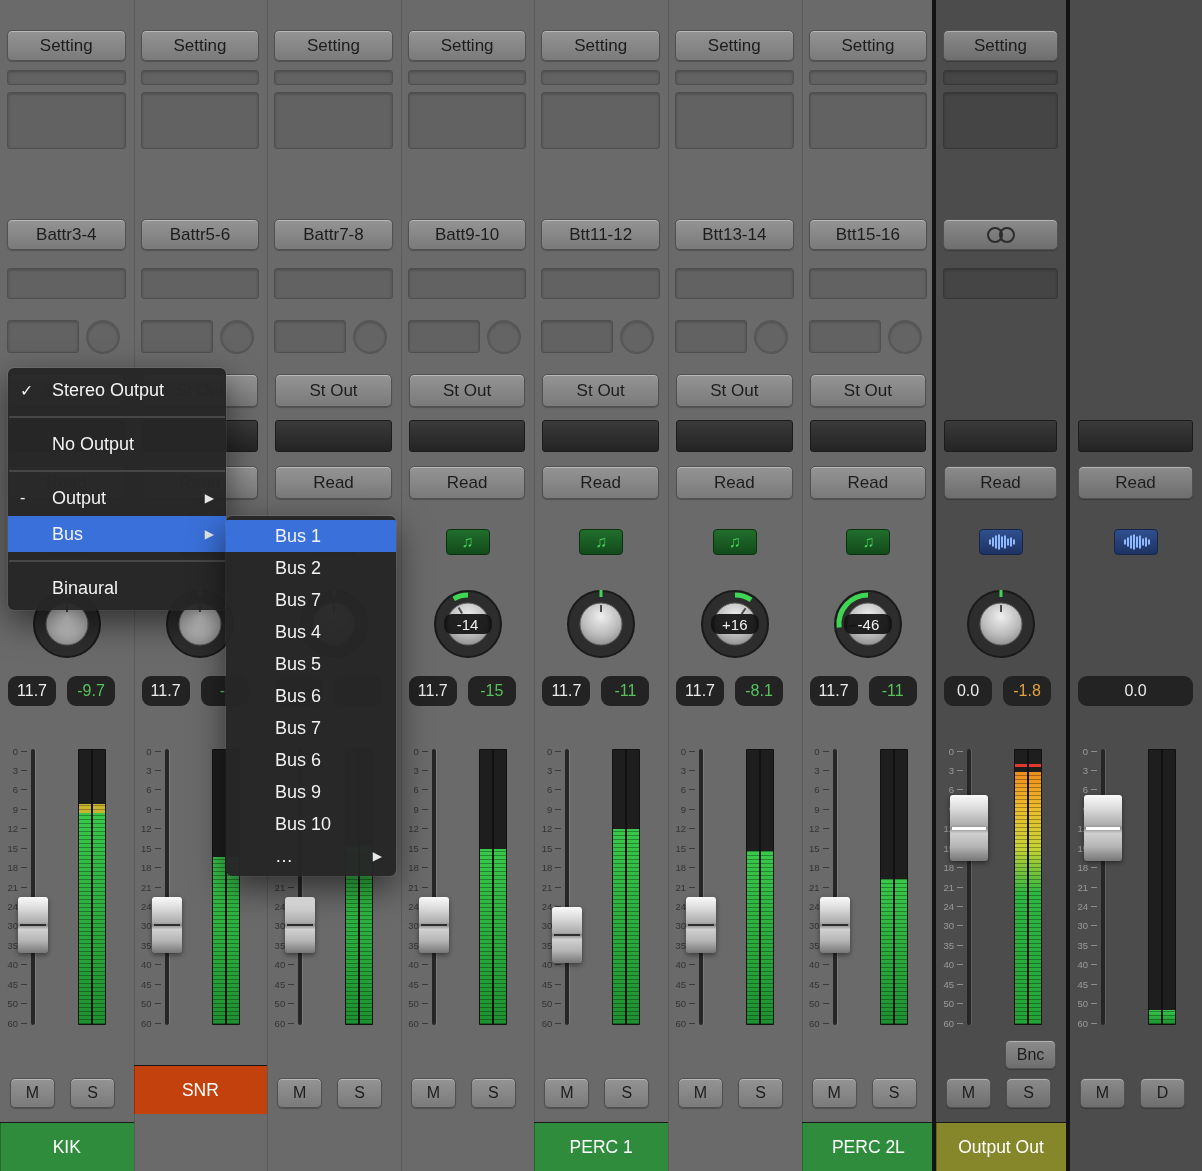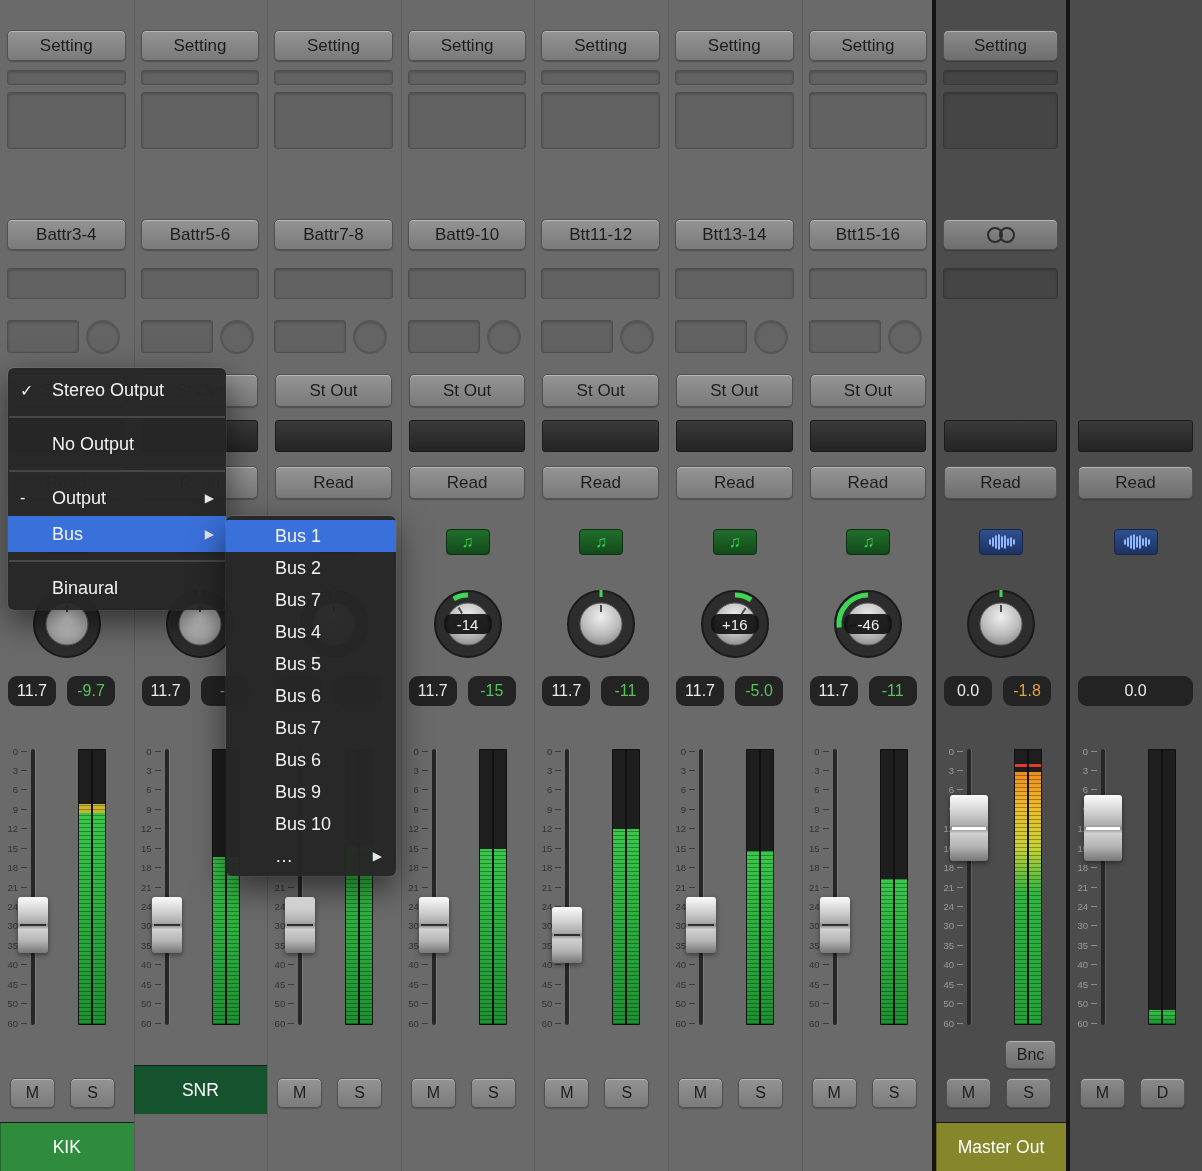--- a/index.html
+++ b/index.html
@@ -270,21 +270,21 @@
           <div class="mbar">
             <div class="mfill" style="height: 61%;"></div>
           </div>
           <div class="mbar">
             <div class="mfill" style="height: 61%;"></div>
           </div>
         </div>
       </div>
       <div class="abs btn" style="left: 10px; top: 1078px; width: 45px; height: 30px; font-size: 16px;">M</div>
       <div class="abs btn" style="left: 70px; top: 1078px; width: 45px; height: 30px; font-size: 16px;">S</div>
-      <div class="abs namebar" style="left: 0px; top: 1065px; width: 133.6px; height: 49px; background: #14532d;">SNR</div>
+      <div class="abs namebar" style="left: 0px; top: 1065px; width: 133.6px; height: 49px; background: #c2410c;">SNR</div>
     </div>
     <div class="abs strip" style="left: 267.2px; top: 0px; width: 133.6px; height: 1171px; box-shadow: rgba(0, 0, 0, 0.14) 1px 0px 0px inset;">
       <div class="abs btn" style="left: 7px; top: 30px; width: 118.6px; height: 31px;">Setting</div>
       <div class="abs slot" style="left: 7px; top: 70px; width: 118.6px; height: 15px;"></div>
       <div class="abs slot" style="left: 7px; top: 92px; width: 118.6px; height: 57px;"></div>
       <div class="abs btn" style="left: 7px; top: 219px; width: 118.6px; height: 31px;">Battr7-8</div>
       <div class="abs slot" style="left: 7px; top: 268px; width: 118.6px; height: 31px;"></div>
       <div class="abs slot" style="left: 7px; top: 320px; width: 72px; height: 33px;"></div>
       <div class="abs sknob" style="left: 86px; top: 320px; width: 34px; height: 34px;"></div>
       <div class="abs btn" style="left: 8px; top: 374px; width: 116.6px; height: 33px;">St Out</div>
@@ -580,20 +580,21 @@
           <div class="mbar">
             <div class="mfill" style="height: 71%;"></div>
           </div>
           <div class="mbar">
             <div class="mfill" style="height: 71%;"></div>
           </div>
         </div>
       </div>
       <div class="abs btn" style="left: 10px; top: 1078px; width: 45px; height: 30px; font-size: 16px;">M</div>
       <div class="abs btn" style="left: 70px; top: 1078px; width: 45px; height: 30px; font-size: 16px;">S</div>
+      <div class="abs namebar" style="left: 0px; top: 1122px; width: 133.6px; height: 49px; background: rgb(46, 140, 60);">PERC 1</div>
     </div>
     <div class="abs strip" style="left: 668px; top: 0px; width: 133.6px; height: 1171px; box-shadow: rgba(0, 0, 0, 0.14) 1px 0px 0px inset;">
       <div class="abs btn" style="left: 7px; top: 30px; width: 118.6px; height: 31px;">Setting</div>
       <div class="abs slot" style="left: 7px; top: 70px; width: 118.6px; height: 15px;"></div>
       <div class="abs slot" style="left: 7px; top: 92px; width: 118.6px; height: 57px;"></div>
       <div class="abs btn" style="left: 7px; top: 219px; width: 118.6px; height: 31px;">Btt13-14</div>
       <div class="abs slot" style="left: 7px; top: 268px; width: 118.6px; height: 31px;"></div>
       <div class="abs slot" style="left: 7px; top: 320px; width: 72px; height: 33px;"></div>
       <div class="abs sknob" style="left: 86px; top: 320px; width: 34px; height: 34px;"></div>
       <div class="abs btn" style="left: 8px; top: 374px; width: 116.6px; height: 33px;">St Out</div>
@@ -604,21 +605,21 @@
       </div>
       <div class="abs" style="left: 28.8px; top: 586px; width: 76px; height: 76px;"><svg width="76" height="76" viewBox="0 0 76 76">
     <circle cx="38" cy="38" r="33" fill="#2d2d2d" stroke="#1a1a1a" stroke-width="2"></circle>
           <path d="M38 9 A29 29 0 0 1 54.1 13.9" stroke="#3fd653" stroke-width="5" fill="none"></path>
     <circle cx="38" cy="38" r="21" fill="url(#kf)" stroke="#626262"></circle>
     <g transform="rotate(33.75 38 38)">
             <line x1="38" y1="19" x2="38" y2="26" stroke="#4a4a4a" stroke-width="2"></line>
           </g>
         </svg><div class="abs knob-val" style="left: 14px; top: 28px; width: 48px; height: 20px;">+16</div></div>
       <div class="abs valbox" style="left: 8px; top: 676px; width: 48px; height: 30px;">11.7</div>
-      <div class="abs valbox green" style="left: 67px; top: 676px; width: 48px; height: 30px;">-5.0</div>
+      <div class="abs valbox green" style="left: 67px; top: 676px; width: 48px; height: 30px;">-8.1</div>
       <div class="abs" style="left: 0px; top: 745px; width: 133.6px; height: 285px;">
         <div class="abs" style="left: 2px; top: 6px; width: 28px; height: 272px;">
           <div class="abs tick" style="left: 0px; top: -5px; width: 28px;">
             <span>0</span>
             <i></i>
           </div>
           <div class="abs tick" style="left: 0px; top: 14.4286px; width: 28px;">
             <span>3</span>
             <i></i>
           </div>
@@ -786,20 +787,21 @@
           <div class="mbar">
             <div class="mfill" style="height: 53%;"></div>
           </div>
           <div class="mbar">
             <div class="mfill" style="height: 53%;"></div>
           </div>
         </div>
       </div>
       <div class="abs btn" style="left: 10px; top: 1078px; width: 45px; height: 30px; font-size: 16px;">M</div>
       <div class="abs btn" style="left: 70px; top: 1078px; width: 45px; height: 30px; font-size: 16px;">S</div>
+      <div class="abs namebar" style="left: 0px; top: 1122px; width: 133.6px; height: 49px; background: rgb(46, 140, 60);">PERC 2L</div>
     </div>
     <div class="abs strip dark" style="left: 936px; top: 0px; width: 130px; height: 1171px;">
       <div class="abs btn" style="left: 7px; top: 30px; width: 115px; height: 31px;">Setting</div>
       <div class="abs slot" style="left: 7px; top: 70px; width: 115px; height: 15px;"></div>
       <div class="abs slot" style="left: 7px; top: 92px; width: 115px; height: 57px;"></div>
       <div class="abs btn" style="left: 7px; top: 219px; width: 115px; height: 31px;">
         <svg width="38" height="20" viewBox="0 0 38 20">
     <circle cx="13" cy="10" r="7" fill="none" stroke="#2c2c2c" stroke-width="2"></circle>
     <circle cx="25" cy="10" r="7" fill="none" stroke="#2c2c2c" stroke-width="2"></circle>
         </svg>
@@ -904,21 +906,21 @@
           </div>
           <div class="mbar">
             <div class="mfill hot" style="height: 92%;"></div>
             <div class="mred" style="bottom: calc(92% + 5px);"></div>
           </div>
         </div>
       </div>
       <div class="abs btn" style="left: 69px; top: 1040px; width: 51px; height: 29px; font-size: 16px;">Bnc</div>
       <div class="abs btn" style="left: 10px; top: 1078px; width: 45px; height: 30px; font-size: 16px;">M</div>
       <div class="abs btn" style="left: 70px; top: 1078px; width: 45px; height: 30px; font-size: 16px;">S</div>
-      <div class="abs namebar" style="left: 0px; top: 1122px; width: 130px; height: 49px; background: rgb(134, 134, 42);">Master Out</div>
+      <div class="abs namebar" style="left: 0px; top: 1122px; width: 130px; height: 49px; background: rgb(134, 134, 42);">Output Out</div>
     </div>
     <div class="abs strip dark" style="left: 1070px; top: 0px; width: 132px; height: 1171px;">
       <div class="abs groupbox" style="left: 8px; top: 420px; width: 115px; height: 32px;"></div>
       <div class="abs btn" style="left: 8px; top: 466px; width: 115px; height: 33px;">Read</div>
       <div class="abs badge wave" style="left: 44px; top: 529px; width: 44px; height: 26px;">
         <svg width="30" height="16" viewBox="0 0 30 16">
           <rect x="3" y="5.5" width="2" height="5" fill="#8fb8ff"></rect>
           <rect x="6" y="3.5" width="2" height="9" fill="#8fb8ff"></rect>
           <rect x="9" y="1.5" width="2" height="13" fill="#8fb8ff"></rect>
           <rect x="12" y="0.5" width="2" height="15" fill="#8fb8ff"></rect>

